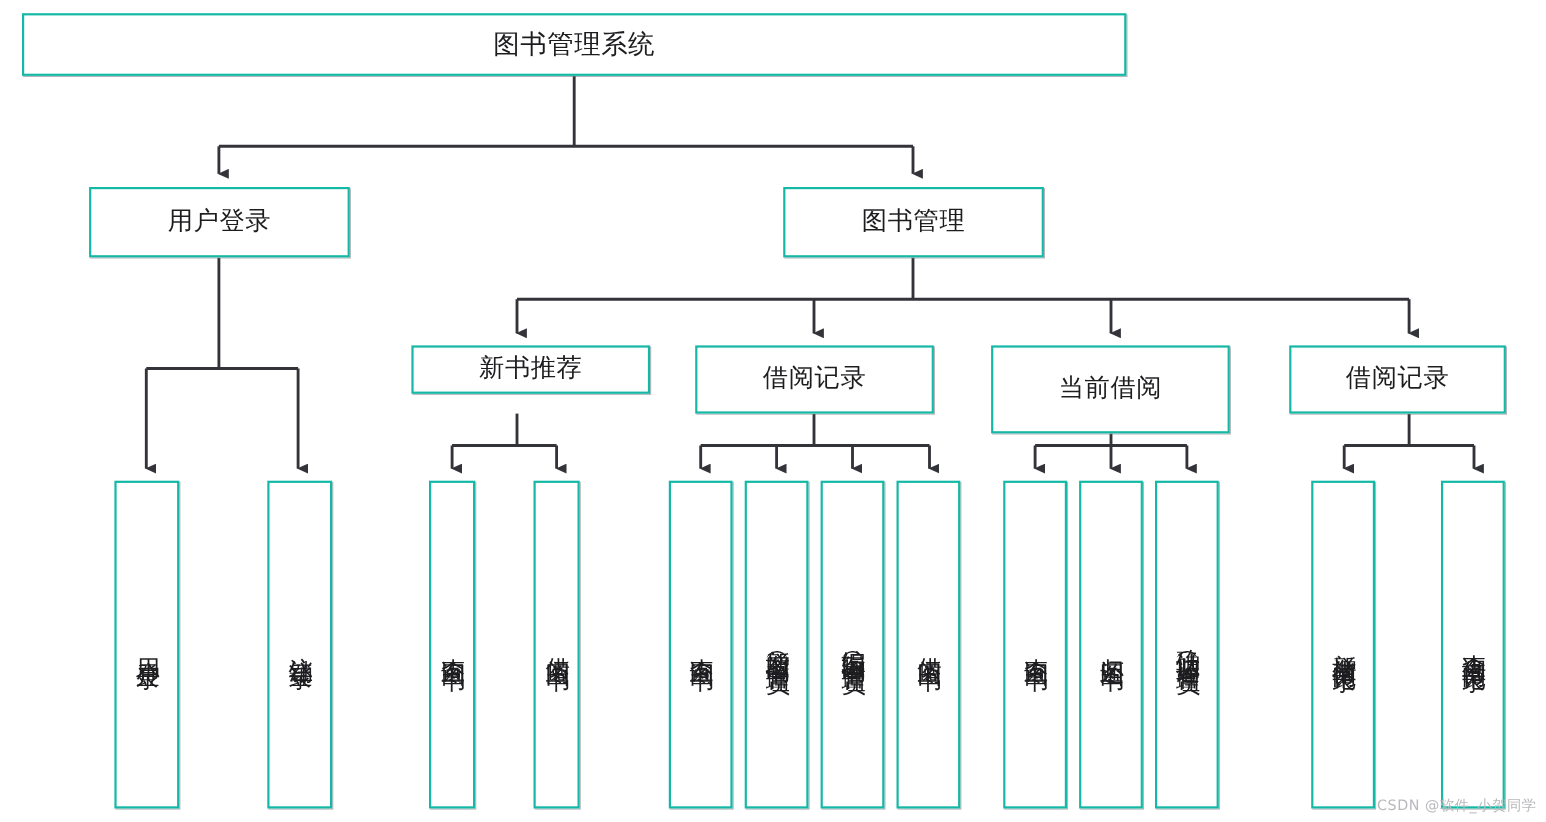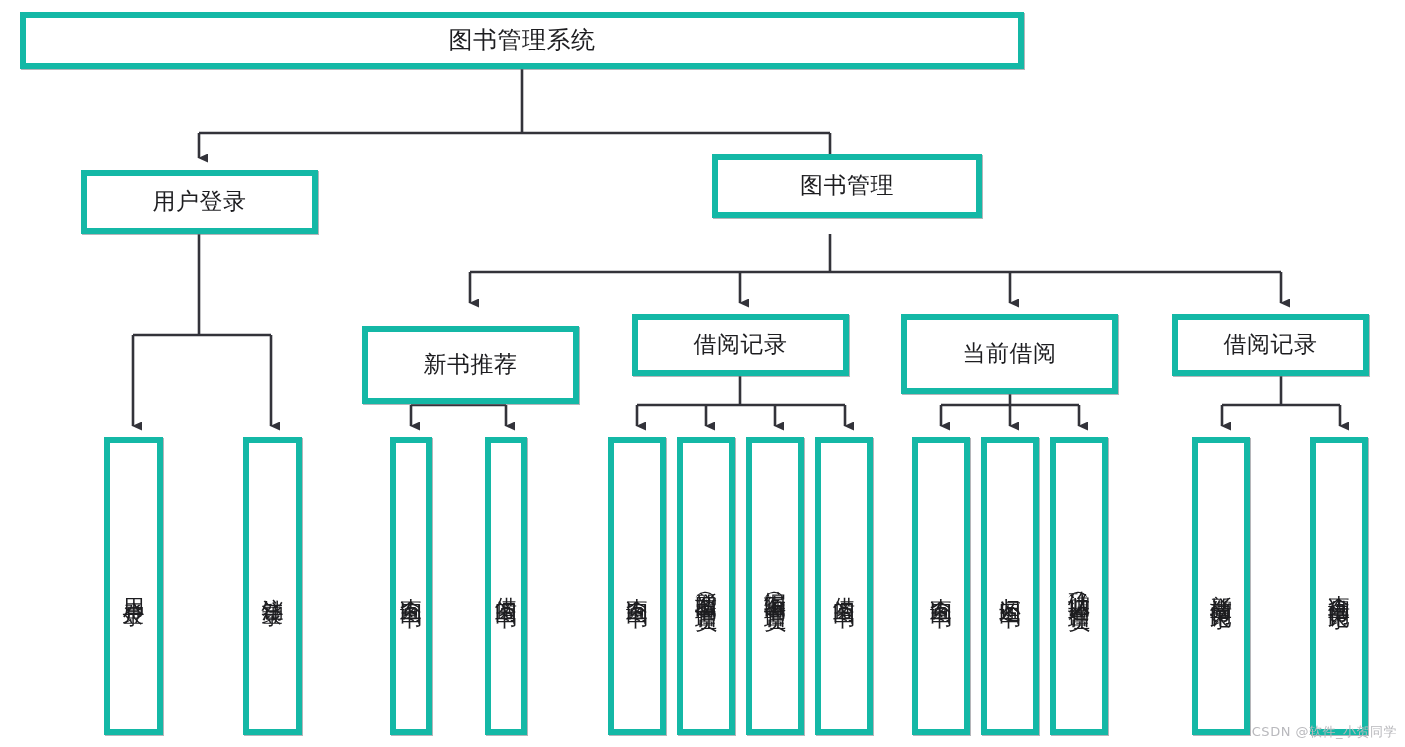--- a/index.html
+++ b/index.html
@@ -22,21 +22,21 @@
     position: absolute;
     left: 0;
     top: 0;
     width: 1405px;
     height: 747px;
   }
   .node {
     position: absolute;
     box-sizing: border-box;
     background: #ffffff;
-    border: 6px solid #14b8a6;
+    border: 2px solid #14b8a6;
     display: flex;
     align-items: center;
     justify-content: center;
     color: #1a1a1a;
     box-shadow: 1px 1px 0 0 rgba(120,120,128,0.55);
   }
   .node-label {
     display: block;
     text-align: center;
     line-height: 1.18;
@@ -132,25 +132,25 @@
     </g>
   </svg>
 
   <div class="node horizontal root" style="left:20px; top:12px; width:1004px; height:57px;">
     <span class="node-label">图书管理系统</span>
   </div>
 
   <div class="node horizontal" style="left:81px; top:170px; width:237px; height:64px;">
     <span class="node-label">用户登录</span>
   </div>
-  <div class="node horizontal" style="left:712px; top:154px; width:270px; height:64px;">
+  <div class="node horizontal" style="left:712px; top:170px; width:237px; height:64px;">
     <span class="node-label">图书管理</span>
   </div>
 
-  <div class="node horizontal" style="left:362px; top:314px; width:217px; height:78px;margin-top:12px;">
+  <div class="node horizontal" style="left:374px; top:314px; width:217px; height:44px;">
     <span class="node-label">新书推荐</span>
   </div>
   <div class="node horizontal" style="left:632px; top:314px; width:217px; height:62px;">
     <span class="node-label">借阅记录</span>
   </div>
   <div class="node horizontal" style="left:901px; top:314px; width:217px; height:80px;">
     <span class="node-label">当前借阅</span>
   </div>
   <div class="node horizontal" style="left:1172px; top:314px; width:197px; height:62px;">
     <span class="node-label">借阅记录</span>

